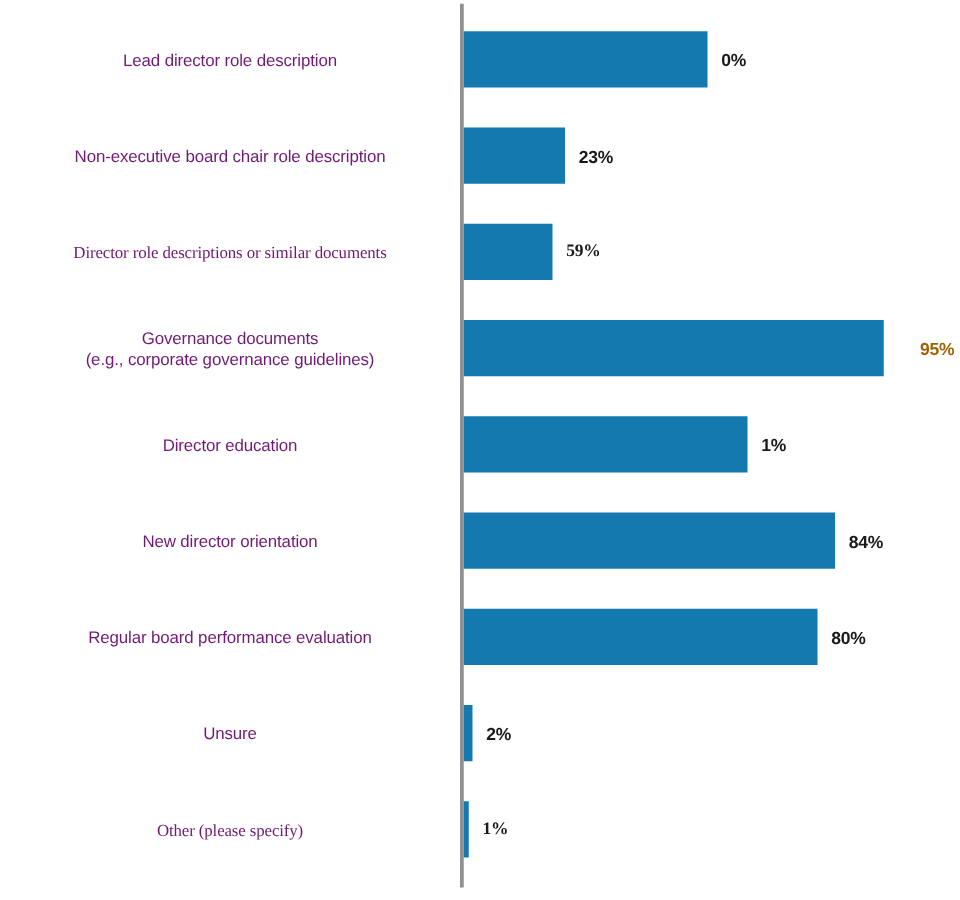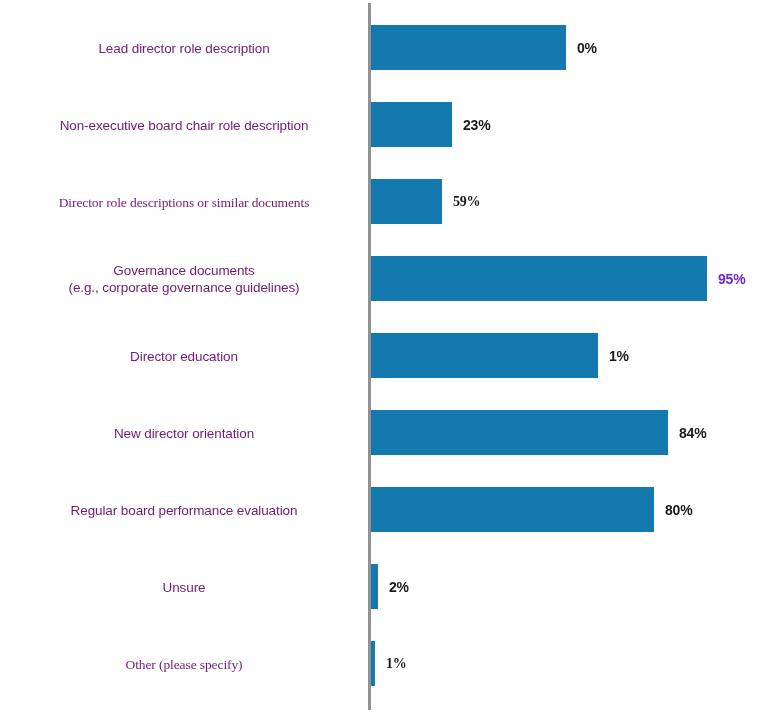--- a/index.html
+++ b/index.html
@@ -115,21 +115,21 @@
         <div class="bar-track">
           <div class="bar" style="width: 71px; background: rgb(20, 121, 174);"></div>
           <div class="bar-value" style="left: 82px; color: rgb(26, 26, 26);">59%</div>
         </div>
       </div>
       <div class="bar-row" style="top: 256px; height: 45px;">
         <div class="cat-label">Governance documents
 (e.g., corporate governance guidelines)</div>
         <div class="bar-track">
           <div class="bar" style="width: 336px; background: rgb(20, 121, 174);"></div>
-          <div class="bar-value" style="left: 347px; color: #6d28d9;">95%</div>
+          <div class="bar-value" style="left: 365px; color: #a16207;">95%</div>
         </div>
       </div>
       <div class="bar-row" style="top: 333px; height: 45px;">
         <div class="cat-label">Director education</div>
         <div class="bar-track">
           <div class="bar" style="width: 227px; background: rgb(20, 121, 174);"></div>
           <div class="bar-value" style="left: 238px; color: rgb(26, 26, 26);">1%</div>
         </div>
       </div>
       <div class="bar-row" style="top: 410px; height: 45px; text-decoration: underline;">

